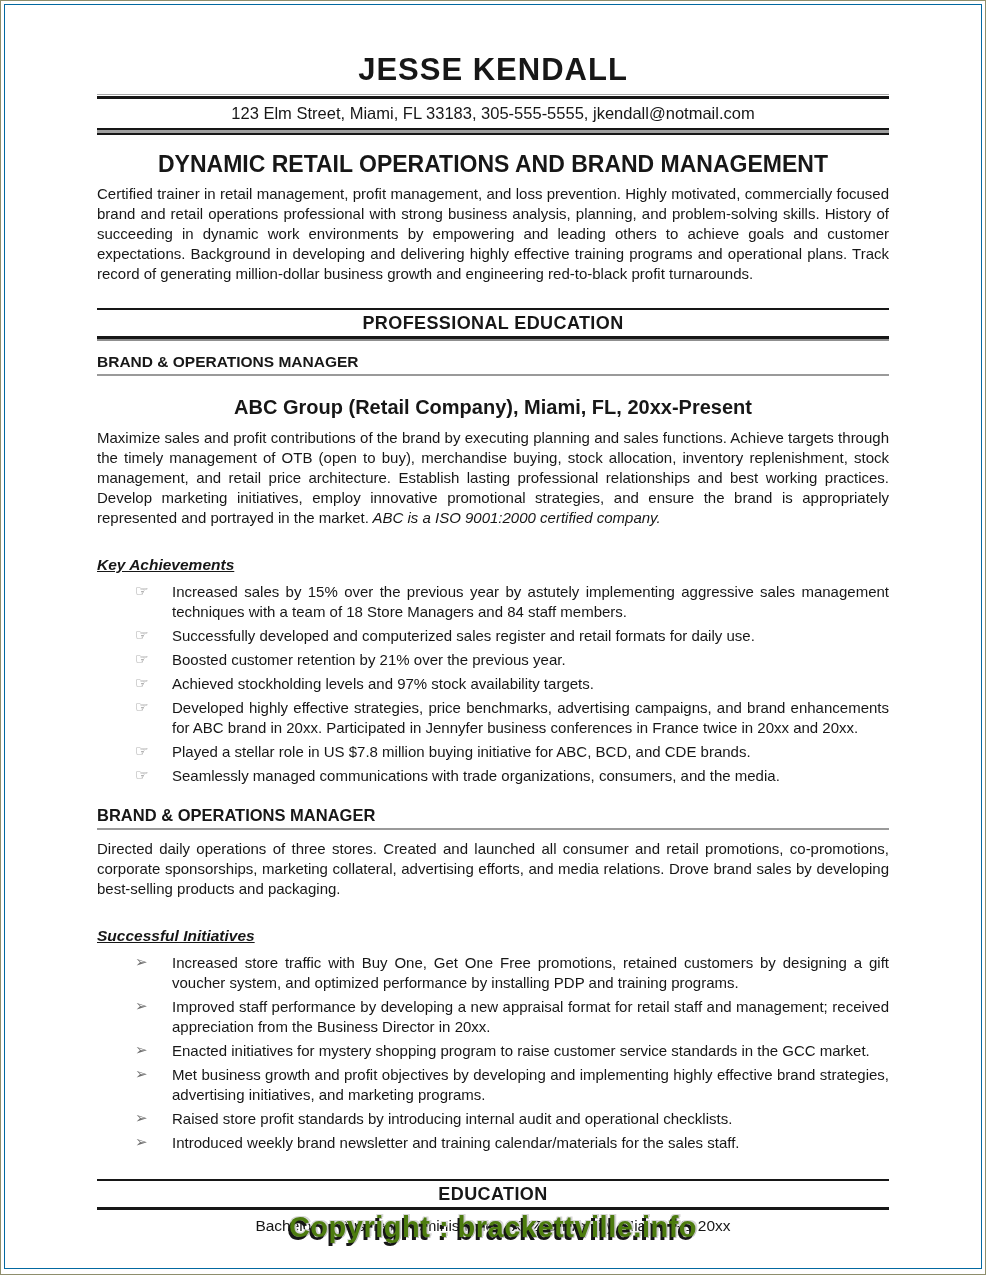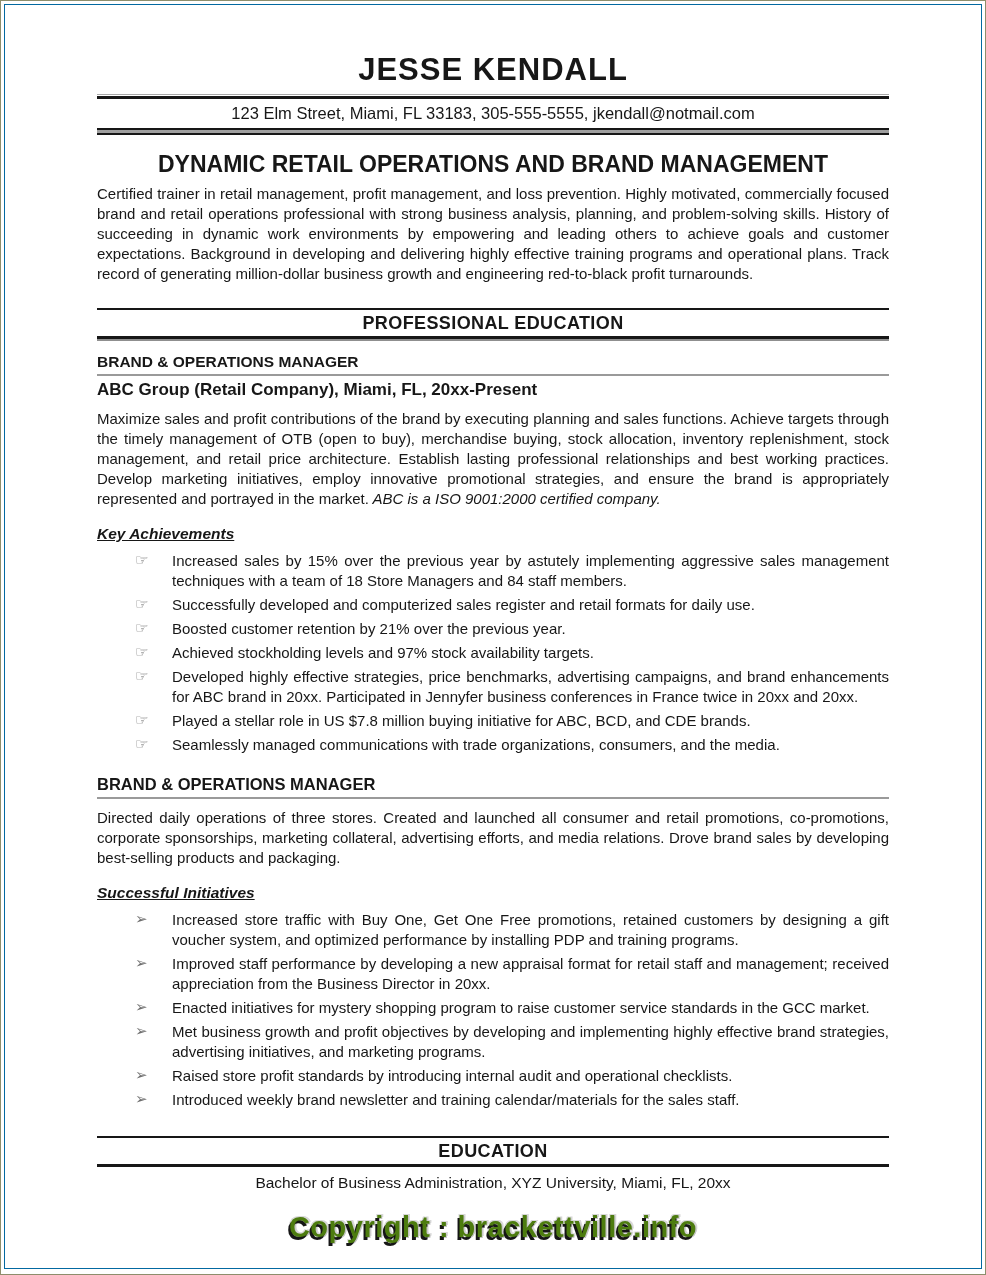--- a/index.html
+++ b/index.html
@@ -27,25 +27,25 @@
 
   .section-top{margin-top:24px;border-top:2px solid #171717;}
   .section-title{text-align:center;font-size:18px;font-weight:bold;letter-spacing:.4px;padding:3px 0 2px;}
   .rule-3d{height:0;border-top:3px solid #171717;border-bottom:2px solid #8f8f8f;}
 
   .job{margin-top:12px;}
   .job2{margin-top:20px;}
   .job-title{text-align:left;font-size:15.5px;font-weight:bold;padding-bottom:3px;}
   .job2 .job-title{font-size:16.5px;}
   .job-rule{border-top:2px solid #9a9a9a;}
-  .job-company{text-align:left;font-size:17px;font-weight:bold;padding-top:4px;}
+  .job-company{text-align:center;font-size:20px;font-weight:bold;padding-top:20px;}
   .job-desc{margin-top:9px;}
   .job-desc .note{font-style:italic;}
 
-  .subsection-title{margin-top:16px;font-size:15.5px;font-weight:bold;font-style:italic;text-decoration:underline;}
+  .subsection-title{margin-top:28px;font-size:15.5px;font-weight:bold;font-style:italic;text-decoration:underline;}
   .bullets{list-style:none;margin-top:8px;}
   .bullets li{display:flex;margin-bottom:4px;}
   .glyph{flex:0 0 37px;margin-left:38px;color:#6e6e6e;font-size:15px;line-height:17.6px;}
   .btext{flex:1;}
 
   .edu-top{margin-top:26px;border-top:2px solid #171717;}
   .edu-bottom{border-top:3px solid #171717;}
   .degree{text-align:center;font-size:15.5px;padding-top:7px;}
 
   .watermark{

